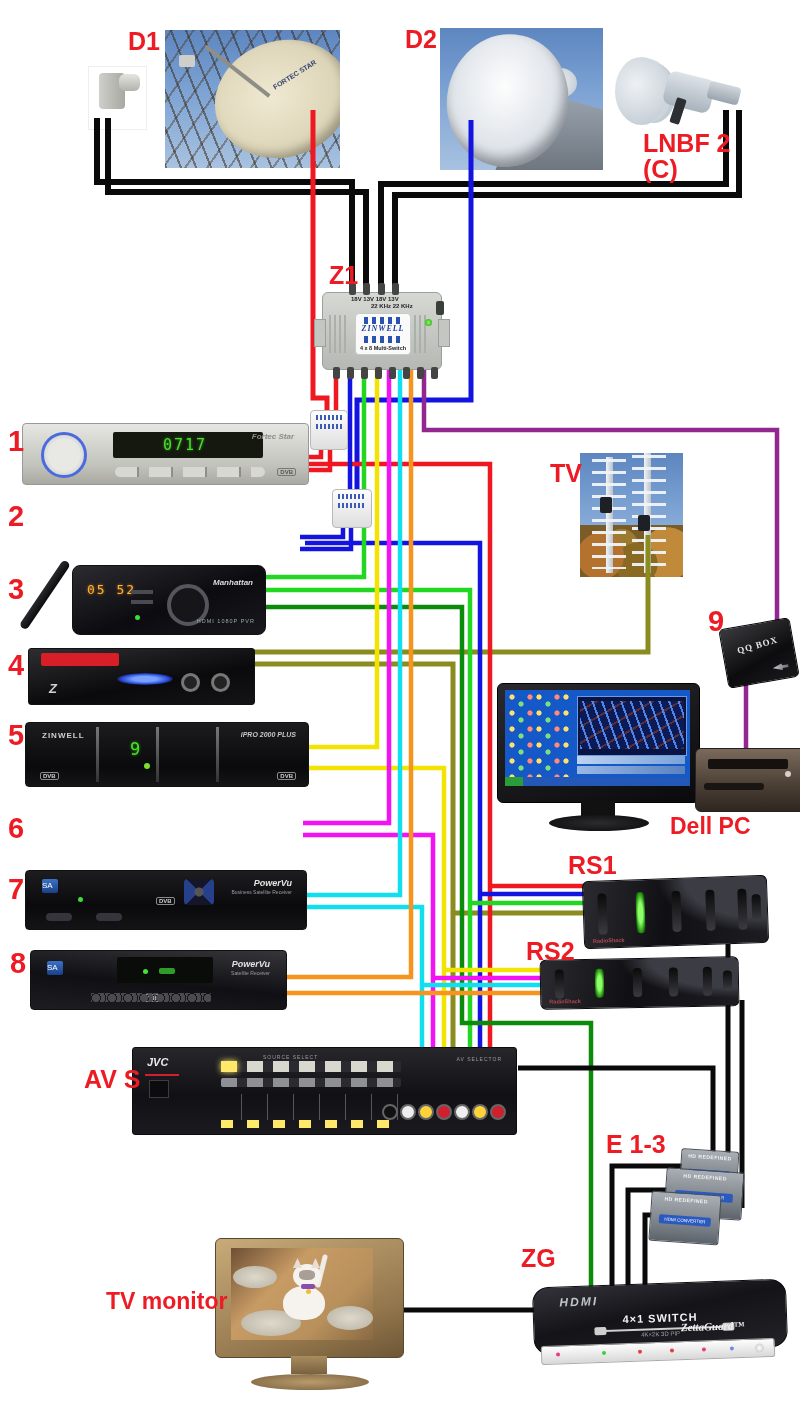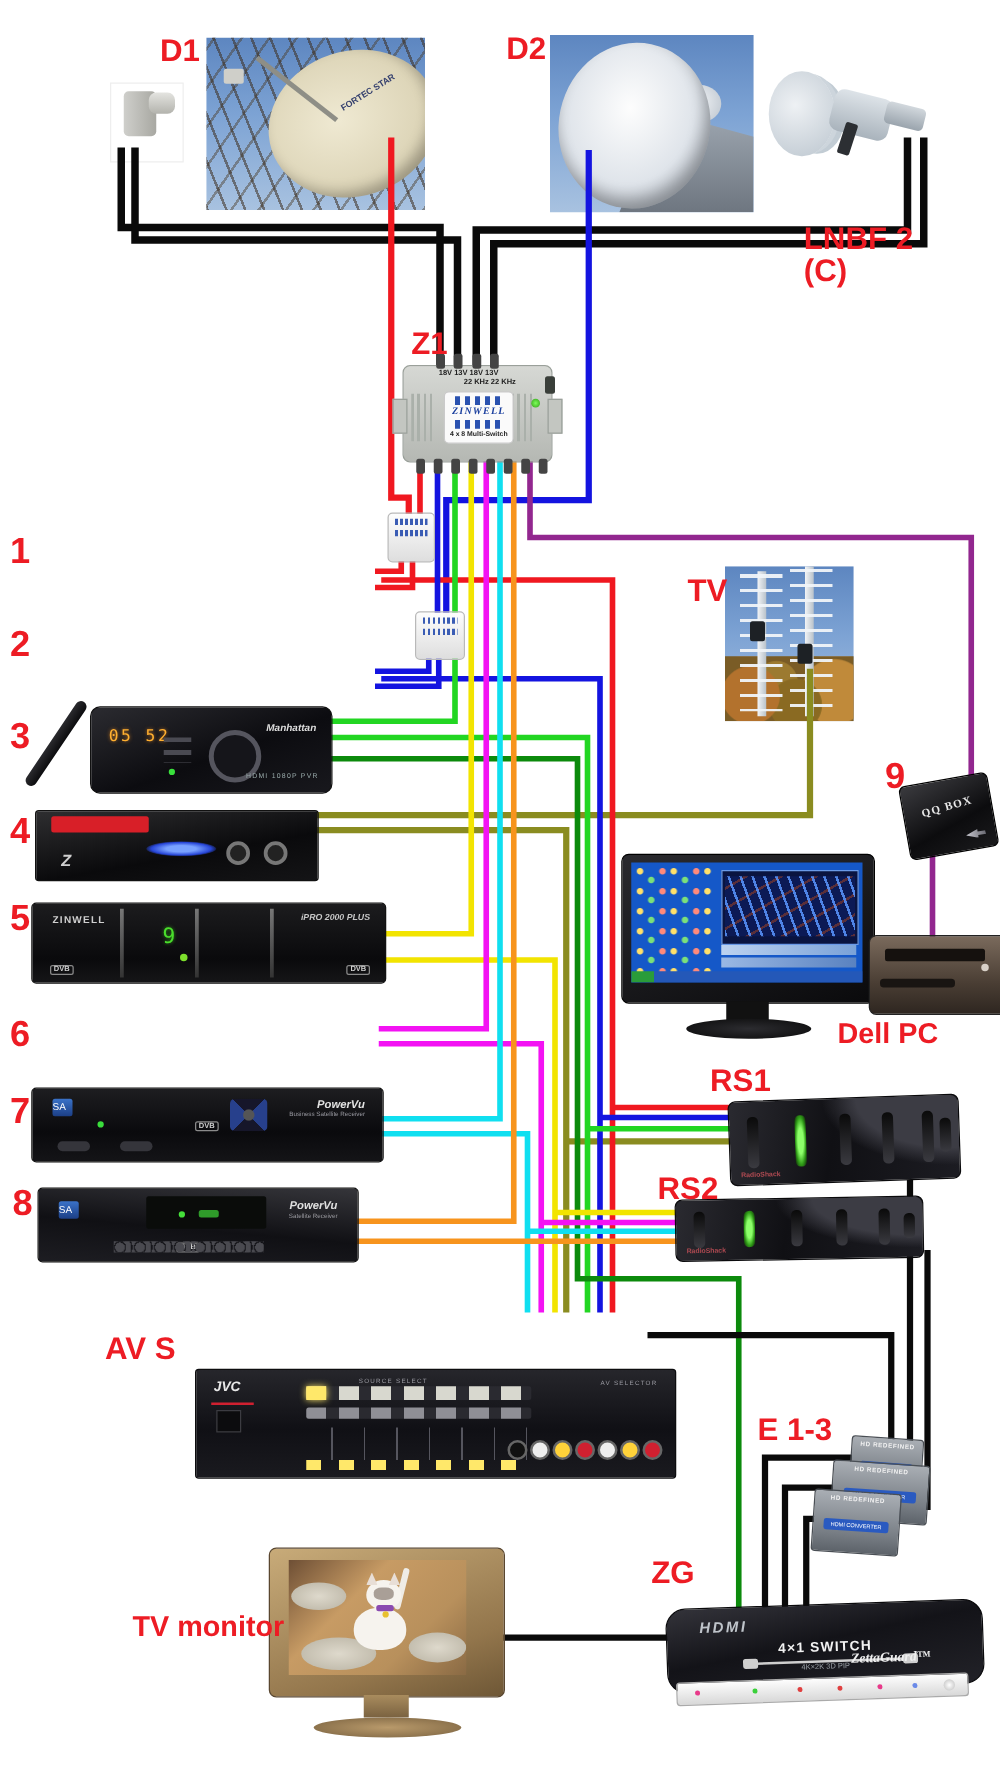--- a/index.html
+++ b/index.html
@@ -115,21 +115,21 @@
   .rx8 .circles{position:absolute;left:60px;bottom:7px;width:120px;height:9px;background:repeating-radial-gradient(circle at 5px 5px,#4a4a50 0 4px,transparent 4px 5px);background-size:16px 9px;background-repeat:repeat-x;}
 
   
   .rs{background:linear-gradient(100deg,#2a2a30 0%,#101014 45%,#1c1c22 100%);border-radius:6px;border:1px solid #0a0a0c;}
   .rs .slot{position:absolute;top:18%;width:9px;height:62%;background:linear-gradient(180deg,#0a0a0a,#3a3a40);border-radius:4px;}
   .rs .glow{background:radial-gradient(ellipse,#8dff6a 0 35%,#2f9c17 65%,#0a0a0a 100%)!important;}
   .rs .brand{position:absolute;left:8px;bottom:4px;font-size:5.5px;color:#b04a52;font-weight:bold;}
   .rs .curve{position:absolute;right:0;top:0;width:70%;height:100%;border-radius:0 6px 6px 0;background:radial-gradient(ellipse at 100% 0,#3c3c44 0 45%,transparent 60%);}
 
   
-  .avs{left:156px;top:1047px;width:383px;height:86px;background:linear-gradient(180deg,#26262b,#101015 55%,#1a1a1f);border:1px solid #0c0c0e;border-radius:3px;margin-top:48px;}
+  .avs{left:132px;top:1047px;width:383px;height:86px;background:linear-gradient(180deg,#26262b,#101015 55%,#1a1a1f);border:1px solid #0c0c0e;border-radius:3px;}
   .avs .brand{position:absolute;left:14px;top:8px;color:#e8e8e8;font-size:11px;font-weight:bold;font-style:italic;}
   .avs .redline{position:absolute;left:12px;top:26px;width:34px;height:2px;background:#d02030;}
   .avs .pwr{position:absolute;left:16px;top:32px;width:18px;height:16px;background:#0c0c0e;border:1px solid #3c3c42;}
   .avs .srclbl{position:absolute;left:130px;top:6px;font-size:5px;color:#9a9aa2;letter-spacing:1px;}
   .avs .row1{position:absolute;left:88px;top:13px;width:180px;height:11px;background:repeating-linear-gradient(90deg,#d8d8cf 0 16px,#2a2a30 16px 26px);border-radius:2px;}
   .avs .row1b{position:absolute;left:88px;top:30px;width:180px;height:9px;background:repeating-linear-gradient(90deg,#8f8f96 0 16px,#2a2a30 16px 26px);border-radius:2px;}
   .avs .lit{position:absolute;left:88px;top:13px;width:16px;height:11px;background:#ffe86a;box-shadow:0 0 6px #ffe86a;}
   .avs .sliders{position:absolute;left:96px;top:46px;width:170px;height:26px;background:repeating-linear-gradient(90deg,transparent 0 12px,#55555e 12px 13px,transparent 13px 26px);}
   .avs .ind{position:absolute;left:88px;bottom:6px;width:180px;height:8px;background:repeating-linear-gradient(90deg,#ffe86a 0 12px,transparent 12px 26px);}
   .avs .jack{position:absolute;bottom:14px;width:12px;height:12px;border-radius:50%;border:2px solid #666;}
@@ -303,20 +303,28 @@
 
   <div class="dev splitter" style="left:310px;top:410px;width:36px;height:38px;">
     <div class="srow"></div>
     <div class="srow"></div>
   </div>
   <div class="dev splitter" style="left:332px;top:489px;width:38px;height:37px;">
     <div class="srow"></div>
     <div class="srow"></div>
   </div>
 
+  <div class="dev rx rx1">
+    <div class="knob"></div>
+    <div class="win"></div>
+    <div class="disp dispgreen" style="left:140px;top:12px;font-size:15px;">0717</div>
+    <div class="ovals"></div>
+    <div class="brand">Fortec Star</div>
+    <span class="badge" style="right:12px;bottom:8px;color:#555;border-color:#777;">DVB</span>
+  </div>
 
 
   <div class="dev antenna"></div>
   <div class="dev rx rx3">
     <div class="disp dispamber" style="left:14px;top:16px;font-size:13px;">05 52</div>
     <div class="btns"></div>
     <div class="ring"></div>
     <div class="led"></div>
     <div class="brand">Manhattan</div>
     <div class="strip">HDMI 1080P PVR</div>
@@ -486,21 +494,21 @@
       <div class="cat-face"></div>
       <div class="cat-collar"></div>
       <div class="cat-bell"></div>
     </div>
     <div class="neck"></div>
     <div class="foot"></div>
   </div>
 
   <div class="lbl" style="left:128px;top:28px;">D1</div>
   <div class="lbl" style="left:405px;top:26px;">D2</div>
-  <div class="lbl" style="left:643px;top:130px;margin-top:48px;">
+  <div class="lbl" style="left:643px;top:130px;">
     <div>LNBF 2</div>
     <div>(C)</div>
   </div>
   <div class="lbl" style="left:329px;top:262px;">Z1</div>
   <div class="lbl num" style="left:8px;top:426px;">1</div>
   <div class="lbl num" style="left:8px;top:501px;">2</div>
   <div class="lbl num" style="left:8px;top:574px;">3</div>
   <div class="lbl num" style="left:8px;top:650px;">4</div>
   <div class="lbl num" style="left:8px;top:720px;">5</div>
   <div class="lbl num" style="left:8px;top:813px;">6</div>

